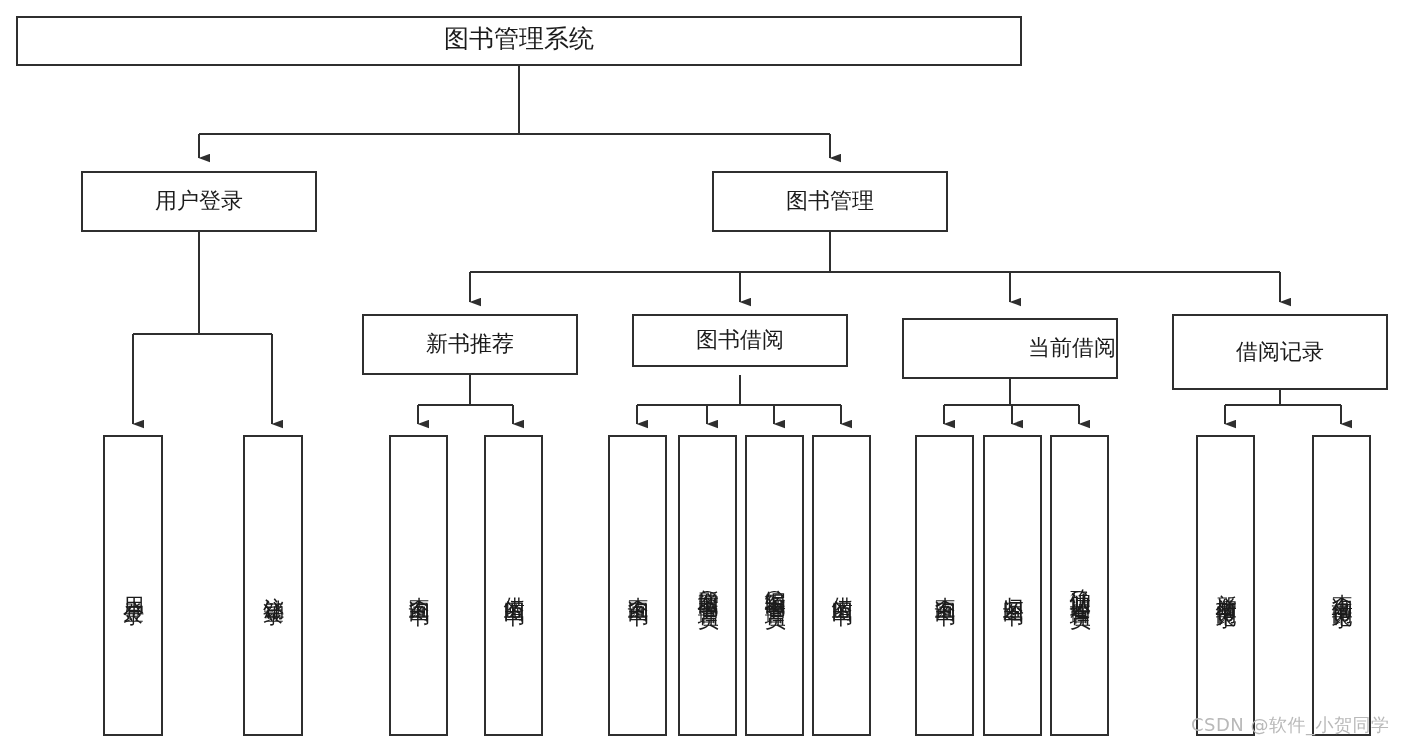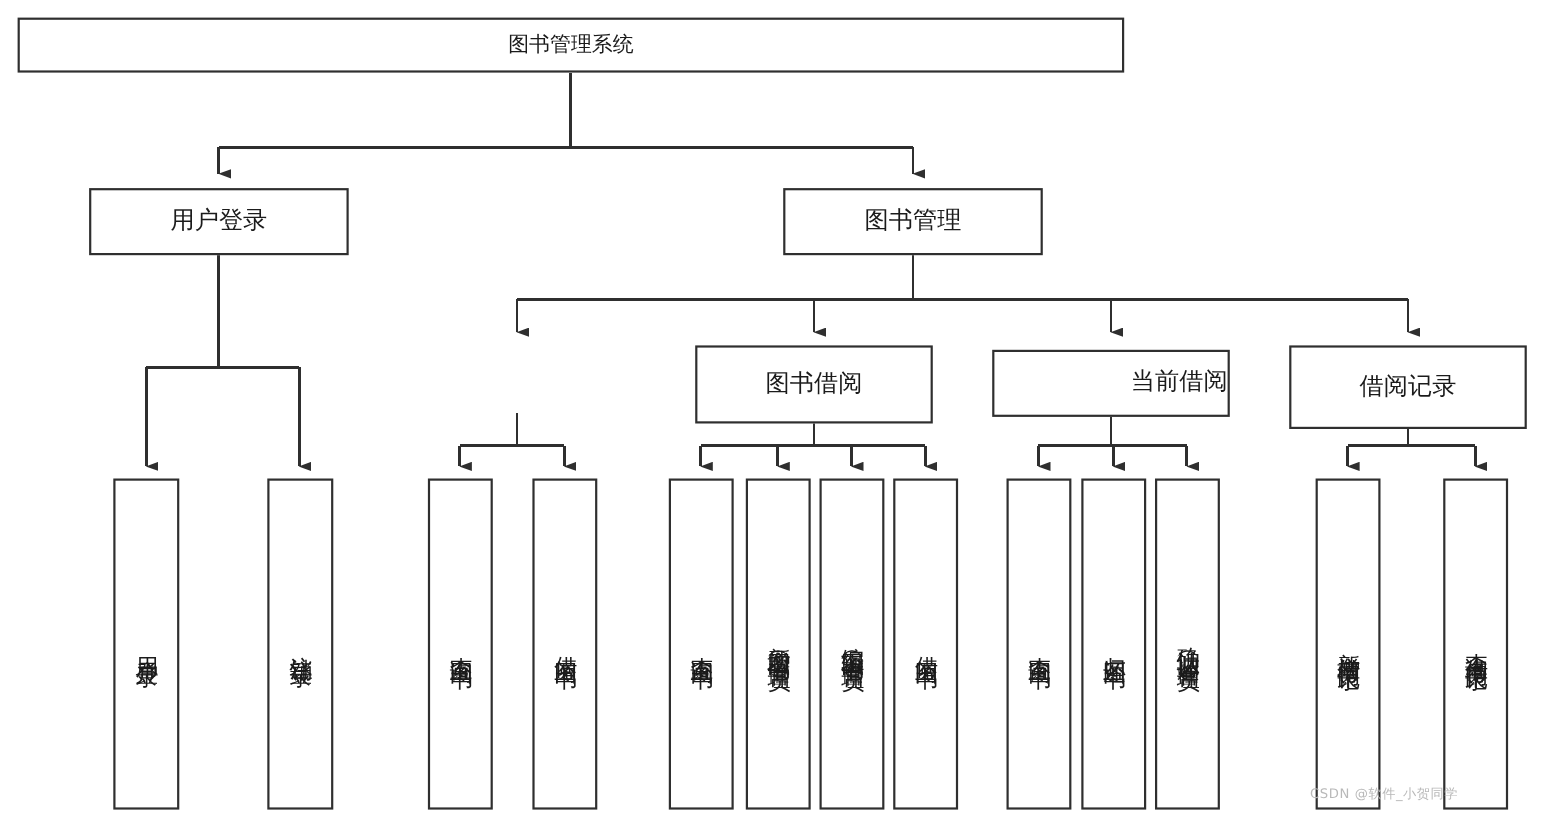--- a/index.html
+++ b/index.html
@@ -49,27 +49,28 @@
     justify-content: center;
     padding: 6px 0;
   }
   .node.vertical .txt {
     display: block;
     writing-mode: vertical-rl;
     text-orientation: upright;
     letter-spacing: 3px;
   }
   .node.root {
-    font-size: 19px;
+    font-size: 25px;
+    font-family: Liberation Mono, monospace;
   }
   #watermark {
     position: absolute;
     left: 1191px;
     top: 713px;
-    font-size: 12px;
+    font-size: 18px;
     color: #b9b9b9;
     white-space: nowrap;
     letter-spacing: 0.5px;
     pointer-events: none;
   }
 </style>
 </head>
 <body>
 
 <div id="canvas">
@@ -129,22 +130,25 @@
   </div>
 
   <div class="node horizontal" style="left:81px; top:171px; width:236px; height:61px;">
     <span class="txt">用户登录</span>
   </div>
 
   <div class="node horizontal" style="left:712px; top:171px; width:236px; height:61px;text-align:right;">
     <span class="txt">图书管理</span>
   </div>
 
-
-  <div class="node horizontal" style="left:632px; top:314px; width:216px; height:71px;">
+  <div class="node horizontal" style="left:362px; top:314px; width:216px; height:61px;">
+    <span class="txt">新书推荐</span>
+  </div>
+
+  <div class="node horizontal" style="left:632px; top:314px; width:216px; height:53px;">
     <span class="txt">图书借阅</span>
   </div>
 
   <div class="node horizontal" style="left:902px; top:318px; width:216px; height:61px;justify-content:flex-end;">
     <span class="txt">当前借阅</span>
   </div>
 
   <div class="node horizontal" style="left:1172px; top:314px; width:216px; height:76px;">
     <span class="txt">借阅记录</span>
   </div>

